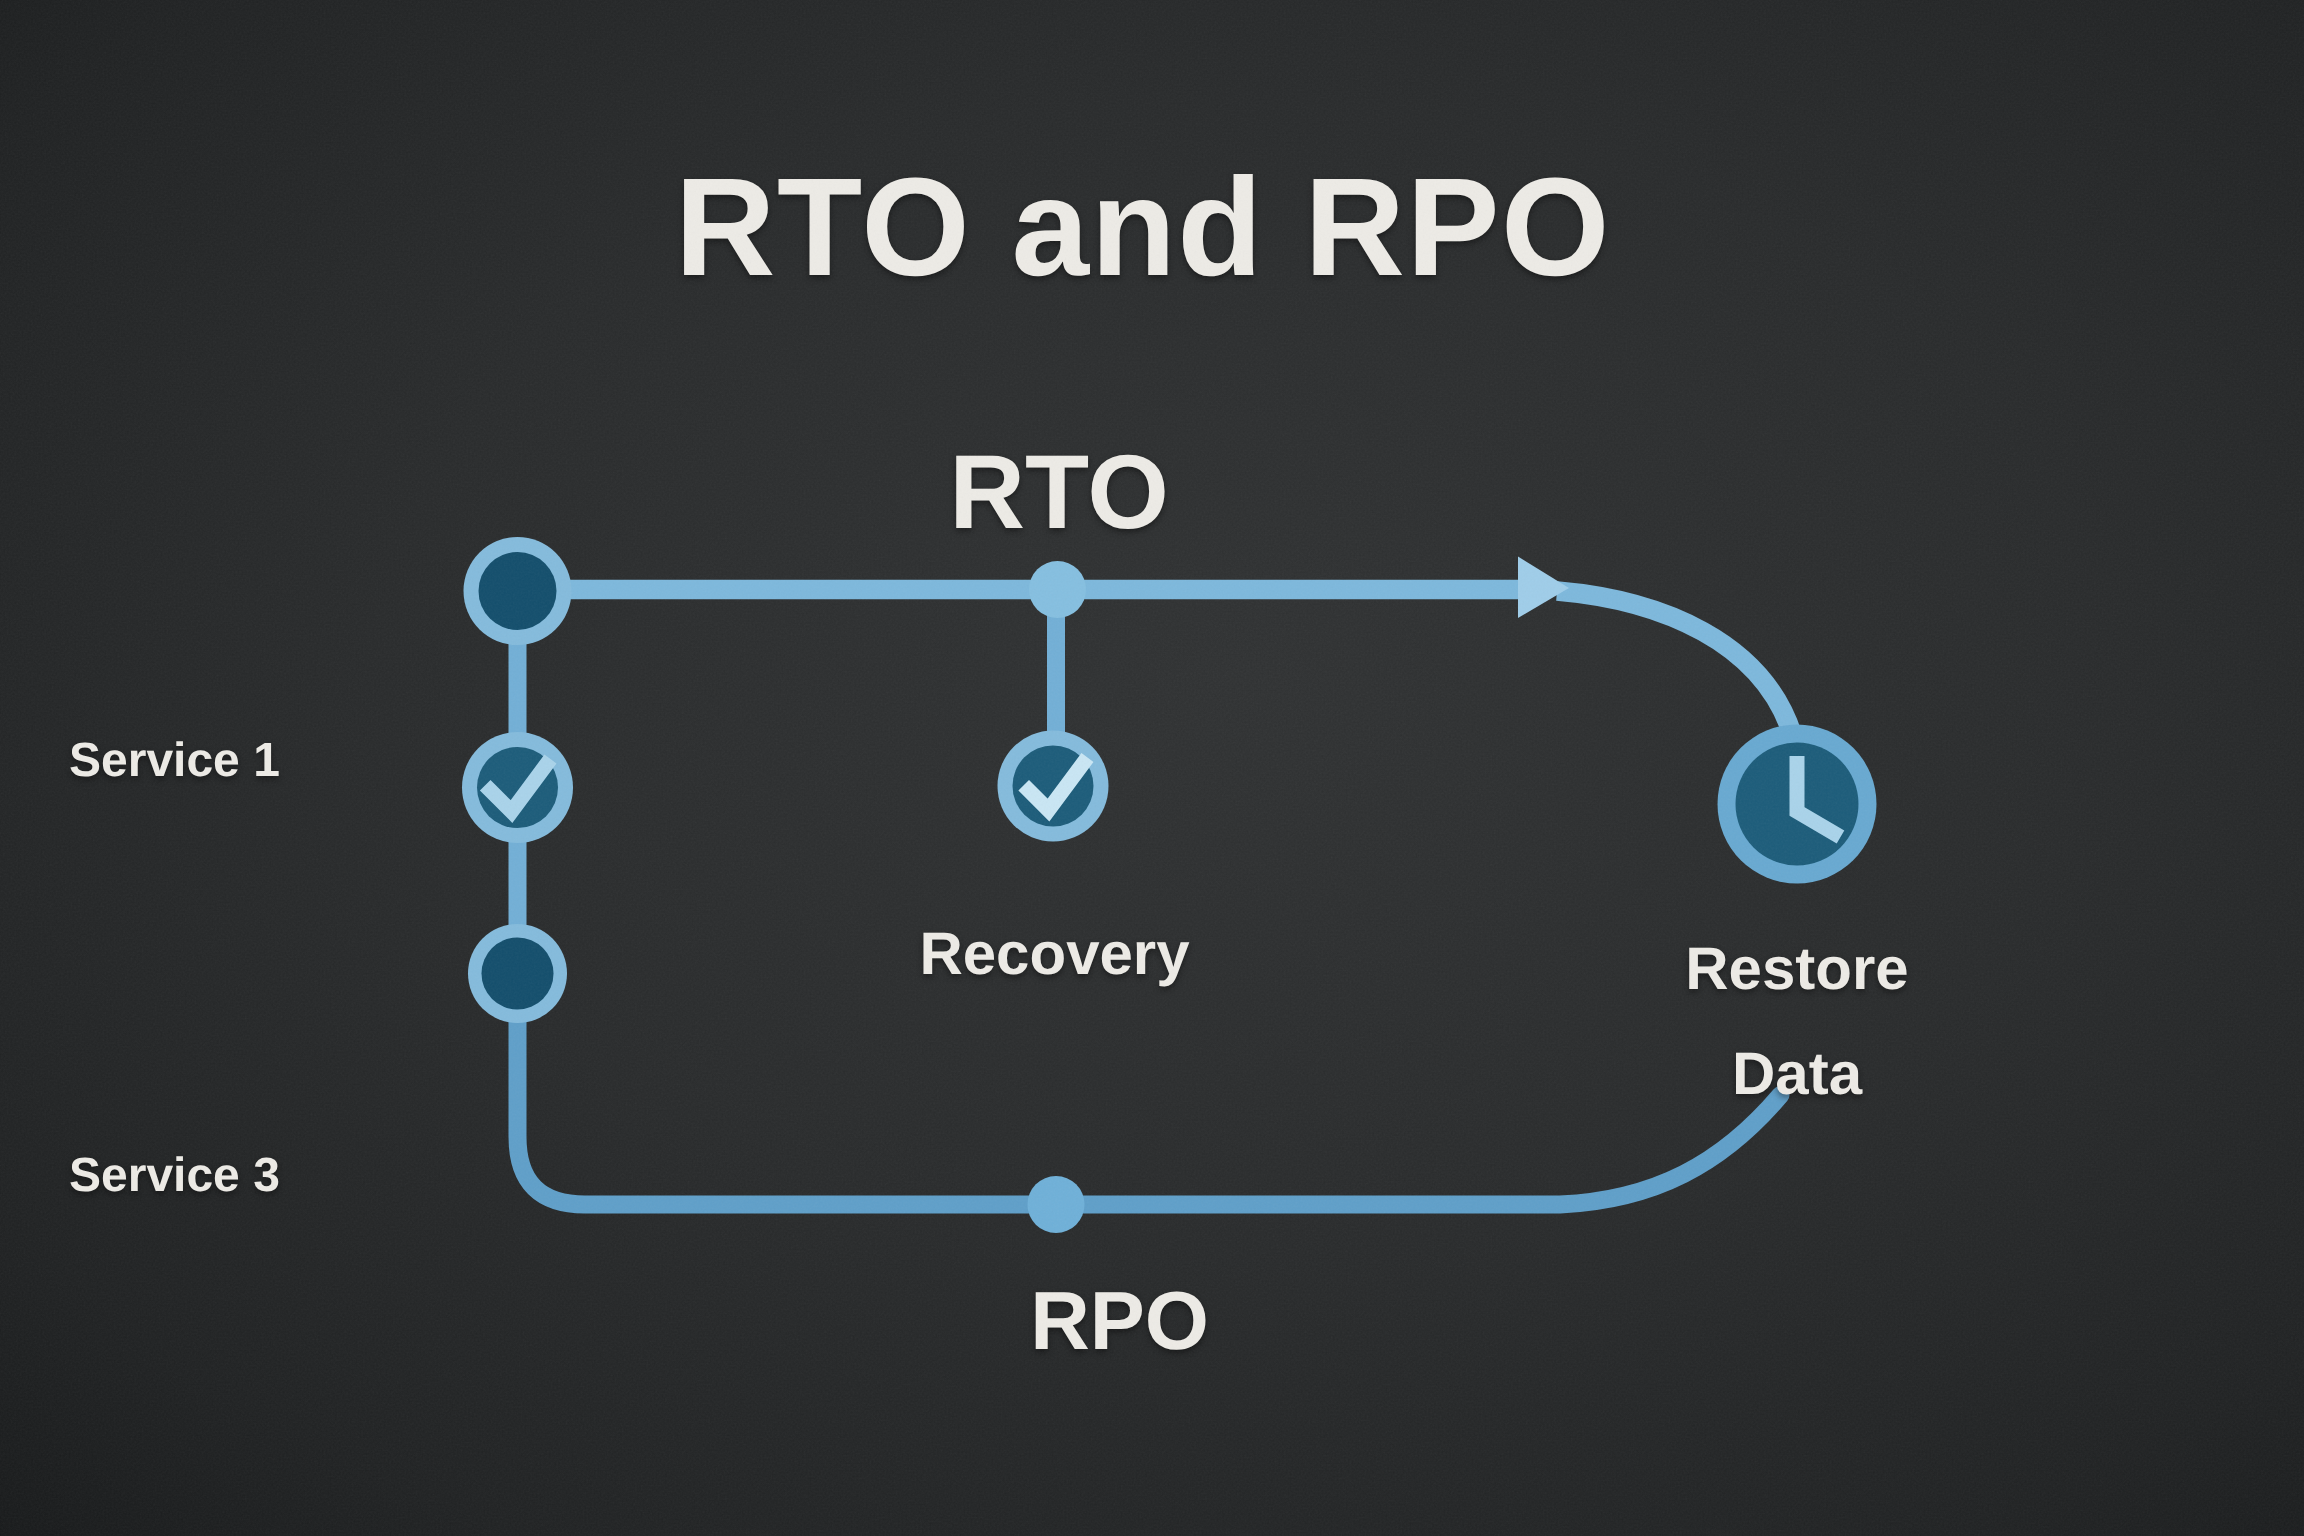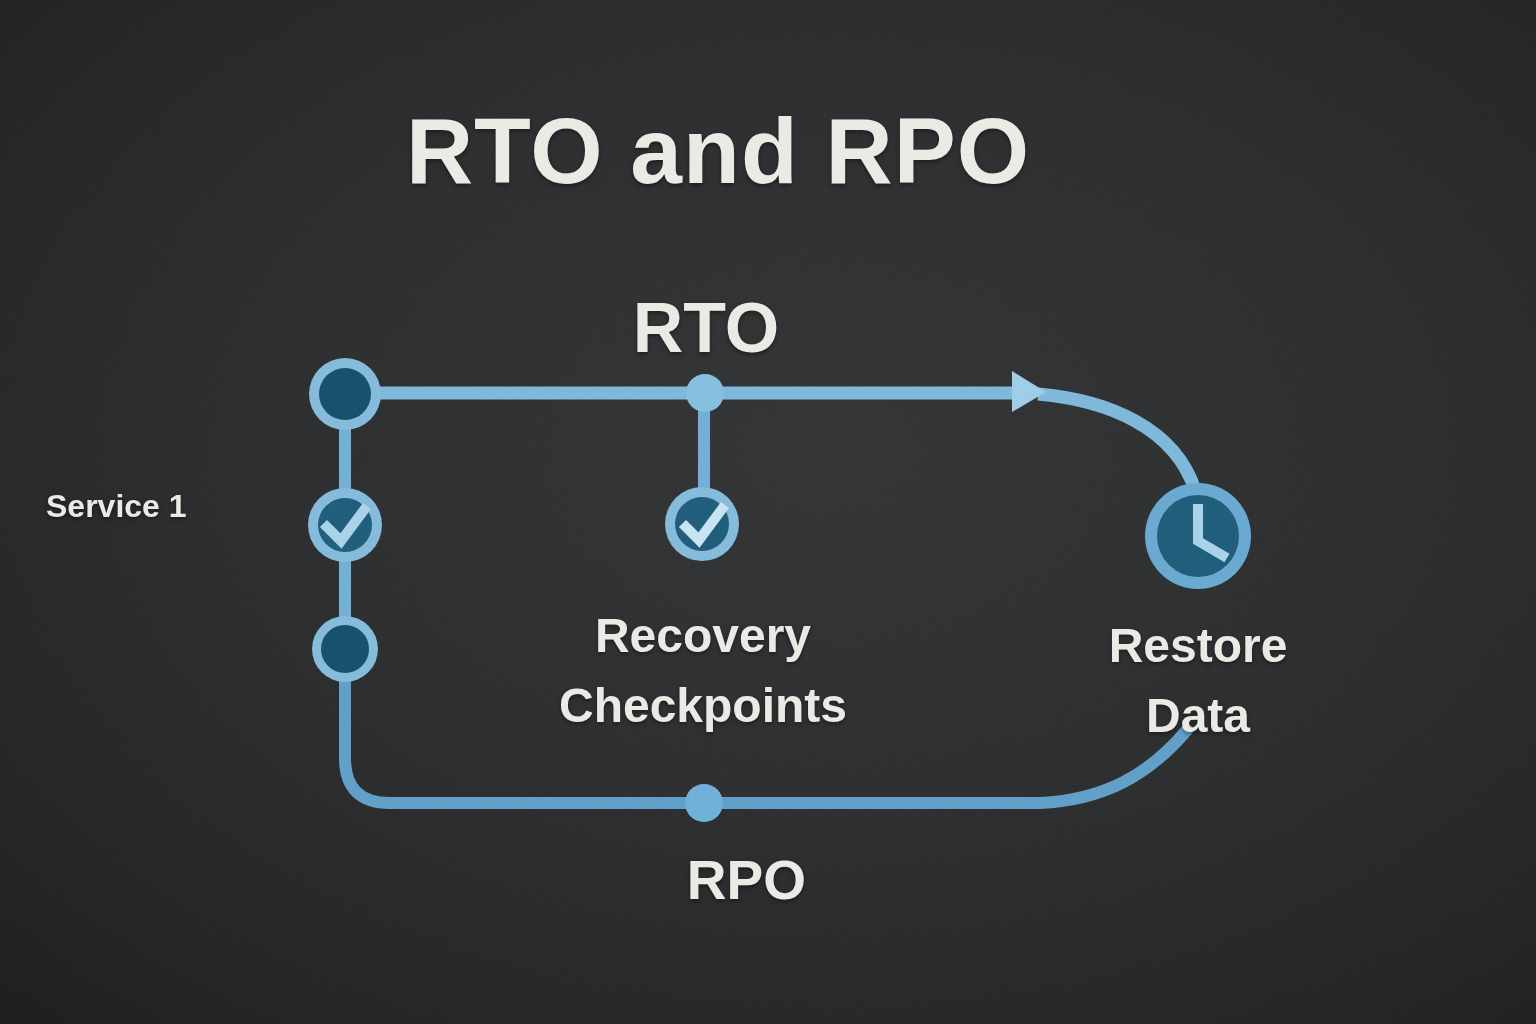--- a/index.html
+++ b/index.html
@@ -64,20 +64,21 @@
     white-space: nowrap;
     user-select: none;
   }
   .title {
     top: 98px;
     left: 0;
     width: 1436px;
     text-align: center;
     font-size: 93px;
     letter-spacing: 1px;
+    padding-left: 44px;
   }
   .rto-label {
     top: 288px;
     left: 606px;
     width: 200px;
     text-align: center;
     font-size: 70px;
   }
   .rpo-label {
     top: 848px;
@@ -88,21 +89,21 @@
   }
   .service-label {
     left: 46px;
     font-size: 32px;
   }
   .service-1 { top: 488px; }
   .service-2 { top: 621px; }
   .service-3 { top: 765px; }
   .two-line {
     text-align: center;
-    font-size: 48px;
+    font-size: 40px;
     line-height: 70px;
   }
   .checkpoints-label {
     top: 601px;
     left: 503px;
     width: 400px;
   }
   .restore-label {
     top: 611px;
     left: 998px;
@@ -160,24 +161,24 @@
       <polyline class="clock-hands" points="1198,504 1198,541 1227,558"></polyline>
     </g>
   </svg>
 
   <div class="label title">RTO and RPO</div>
 
   <div class="label rto-label">RTO</div>
   <div class="label rpo-label">RPO</div>
 
   <div class="label service-label service-1">Service 1</div>
+  <div class="label service-label service-3">Service 3</div>
 
   <div class="label two-line checkpoints-label">
     <div>Recovery</div>
-    <div>Checkpoints</div>
   </div>
 
   <div class="label two-line restore-label">
     <div>Restore</div>
     <div>Data</div>
   </div>
 
   <svg class="grain">
     <filter id="noiseF">
       <feTurbulence type="fractalNoise" baseFrequency="0.8" numOctaves="2" stitchTiles="stitch"></feTurbulence>

